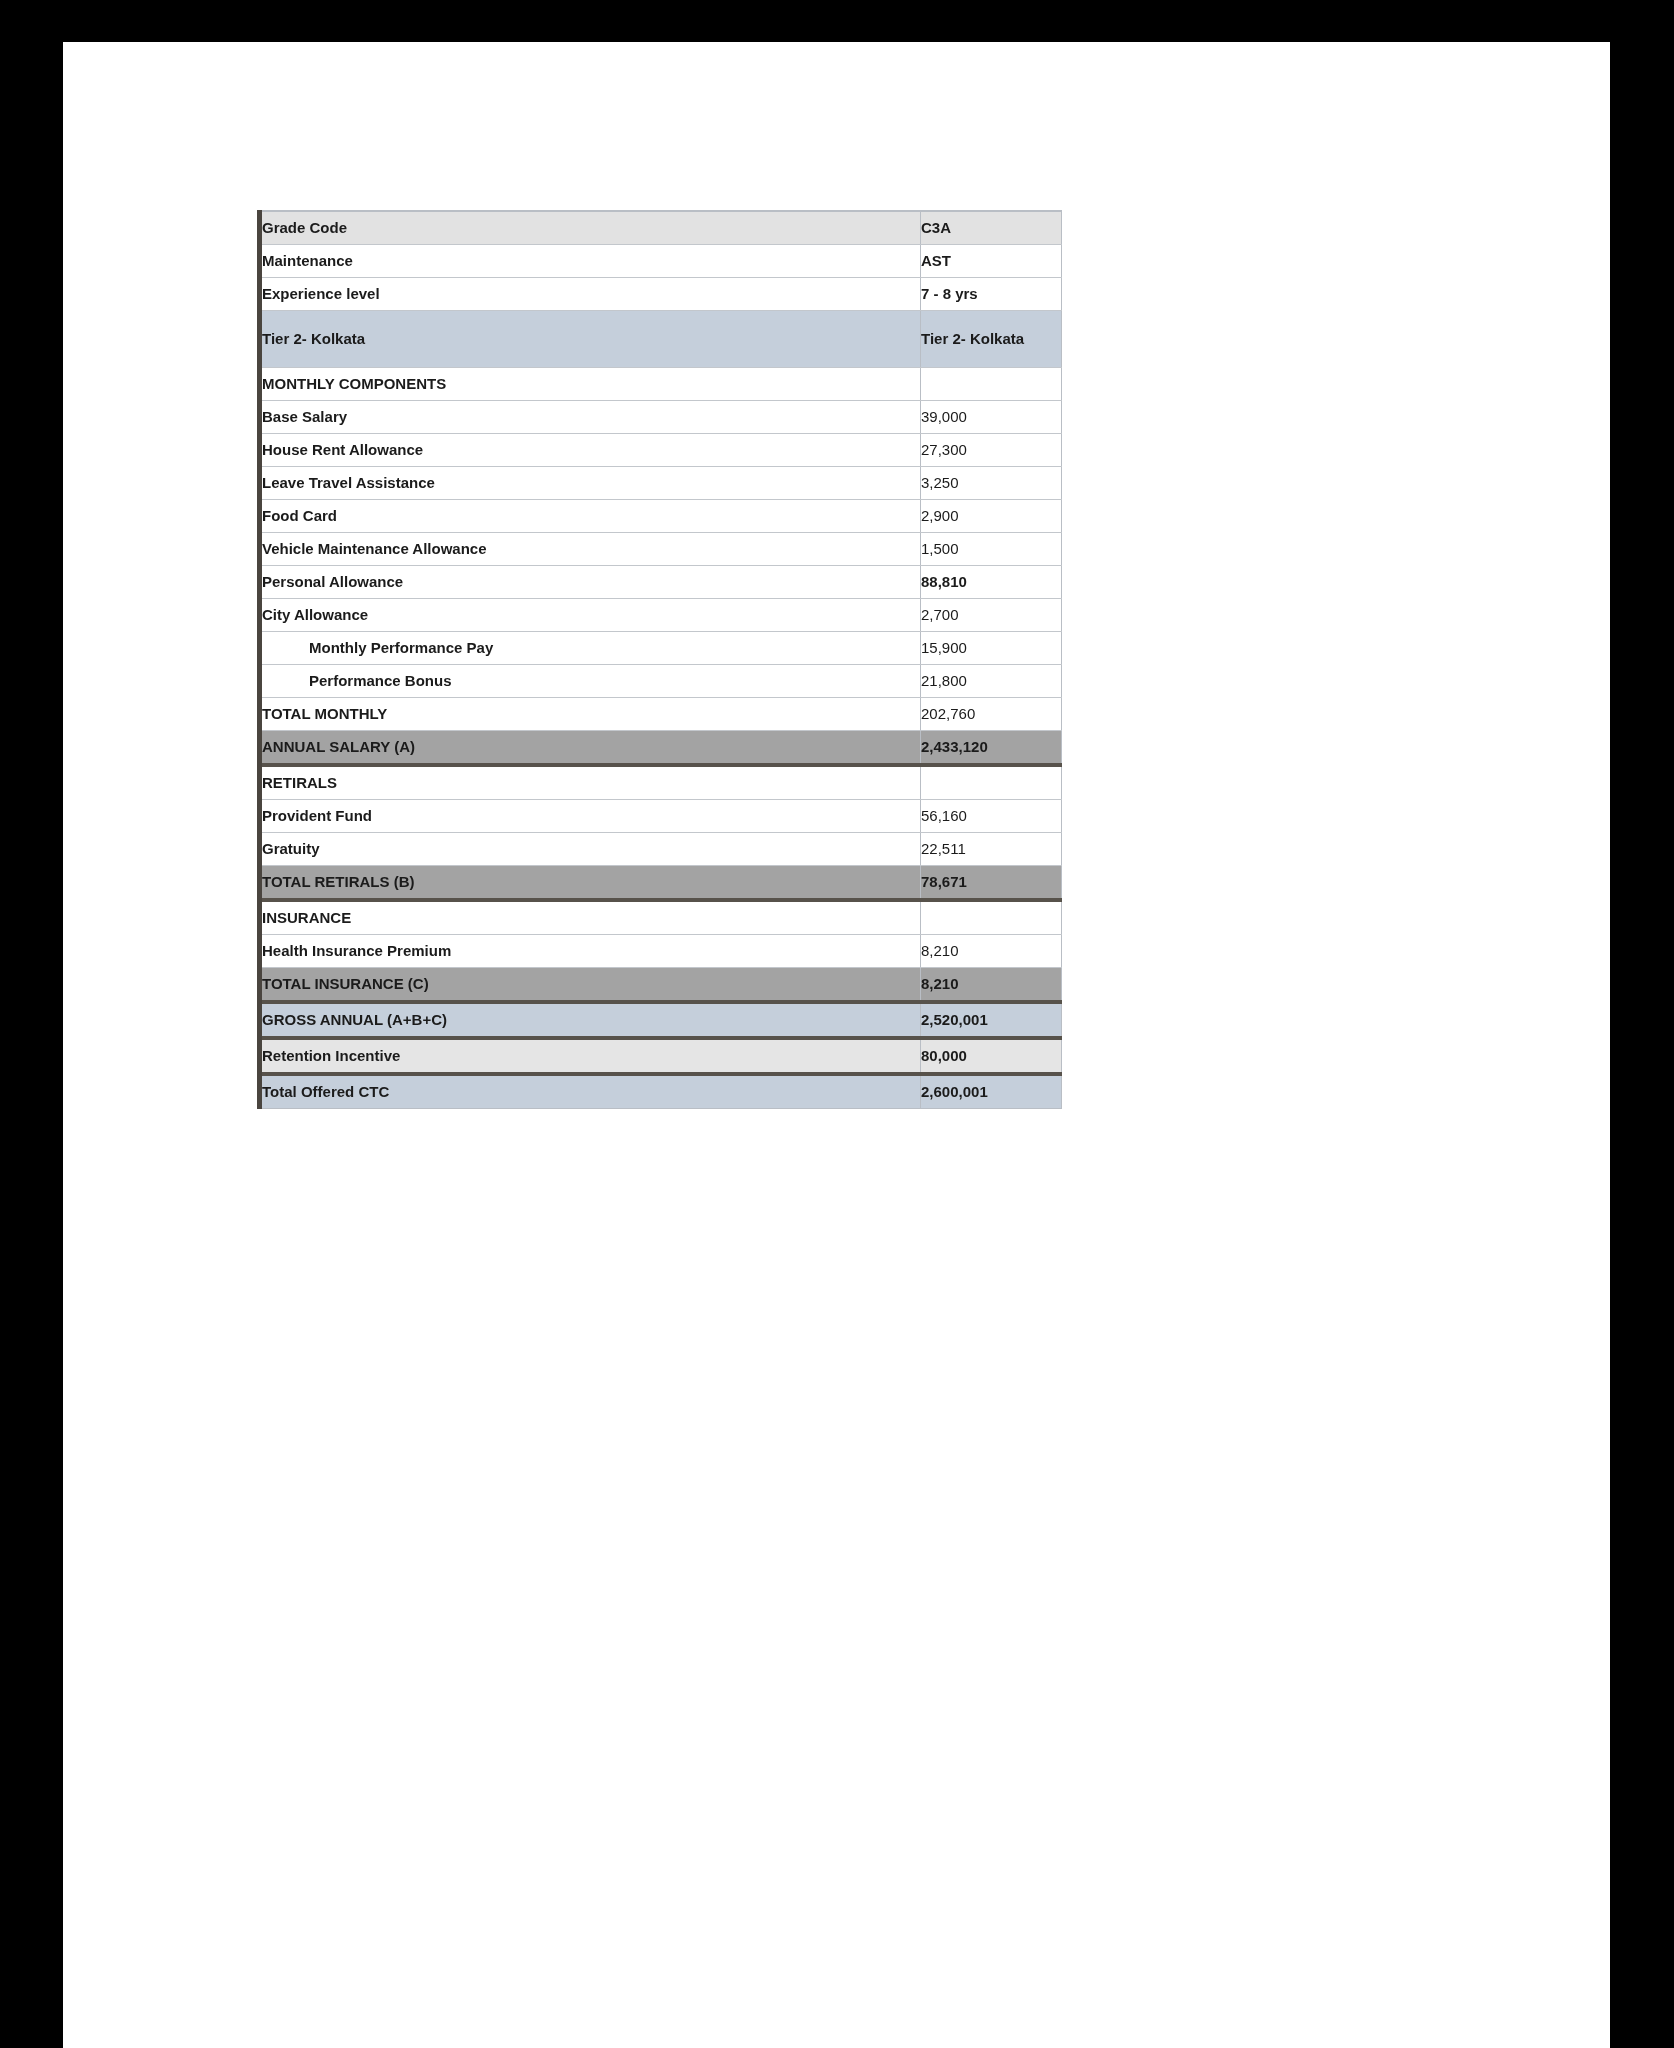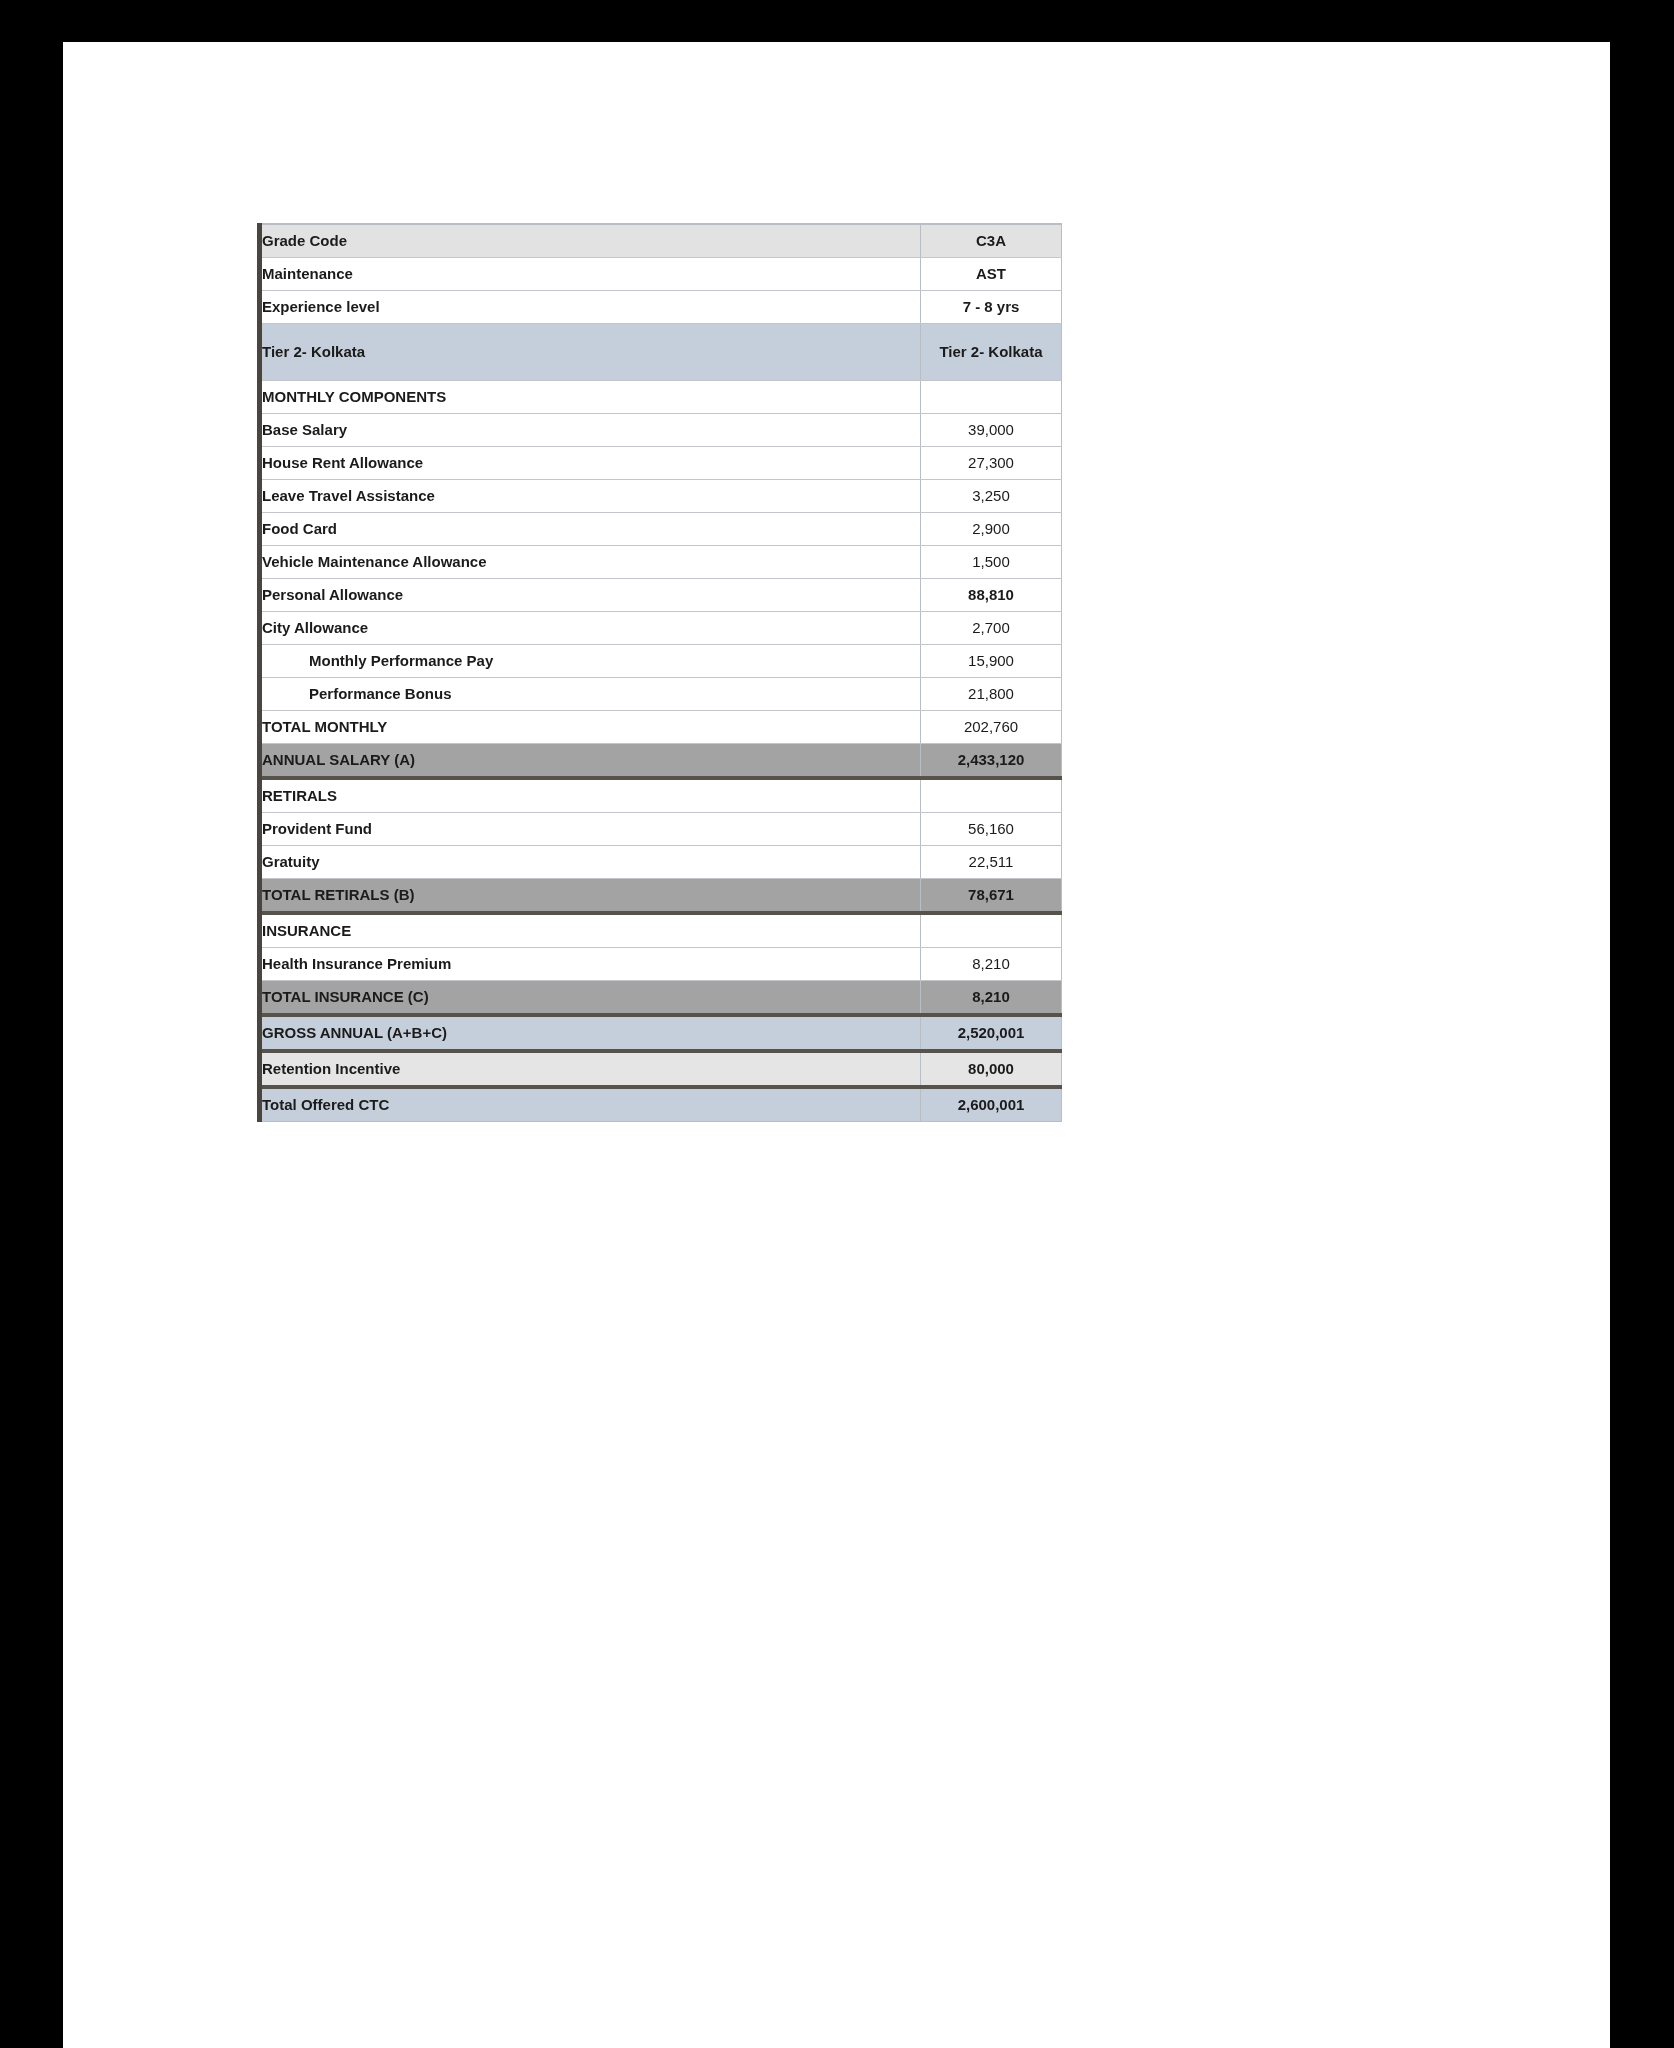--- a/index.html
+++ b/index.html
@@ -30,21 +30,21 @@
     width: 1547px;
     height: 2006px;
     background: #ffffff;
     box-shadow: 0 0 2px rgba(0,0,0,0.35);
   }
 
   
   #ctc-table-wrap {
     position: absolute;
     left: 194px;
-    top: 181px;
+    top: 168px;
     width: 802px;
   }
   table.ctc {
     border-collapse: collapse;
     table-layout: fixed;
     width: 802px;
     border-left: 5px solid #4a453f;
     background: #ffffff;
   }
   table.ctc col.c-label { width: 661px; }
@@ -65,21 +65,20 @@
 
   td.label {
     padding-left: 26px;
     font-weight: bold;
     border-right: 1px solid #b9bec5;
     white-space: nowrap;
   }
   td.label.indent { padding-left: 47px; }
 
   td.value {
-    text-align: center;
     font-weight: normal;
     border-right: 1px solid #b9bec5;
     margin-left: 16px;
   }
   td.value.b { font-weight: bold; }
 
   
   tr.tint-gray  td { background: #e2e2e2; }
   tr.tint-white td { background: #ffffff; }
   tr.tint-blue  td { background: #c5cfdb; }

